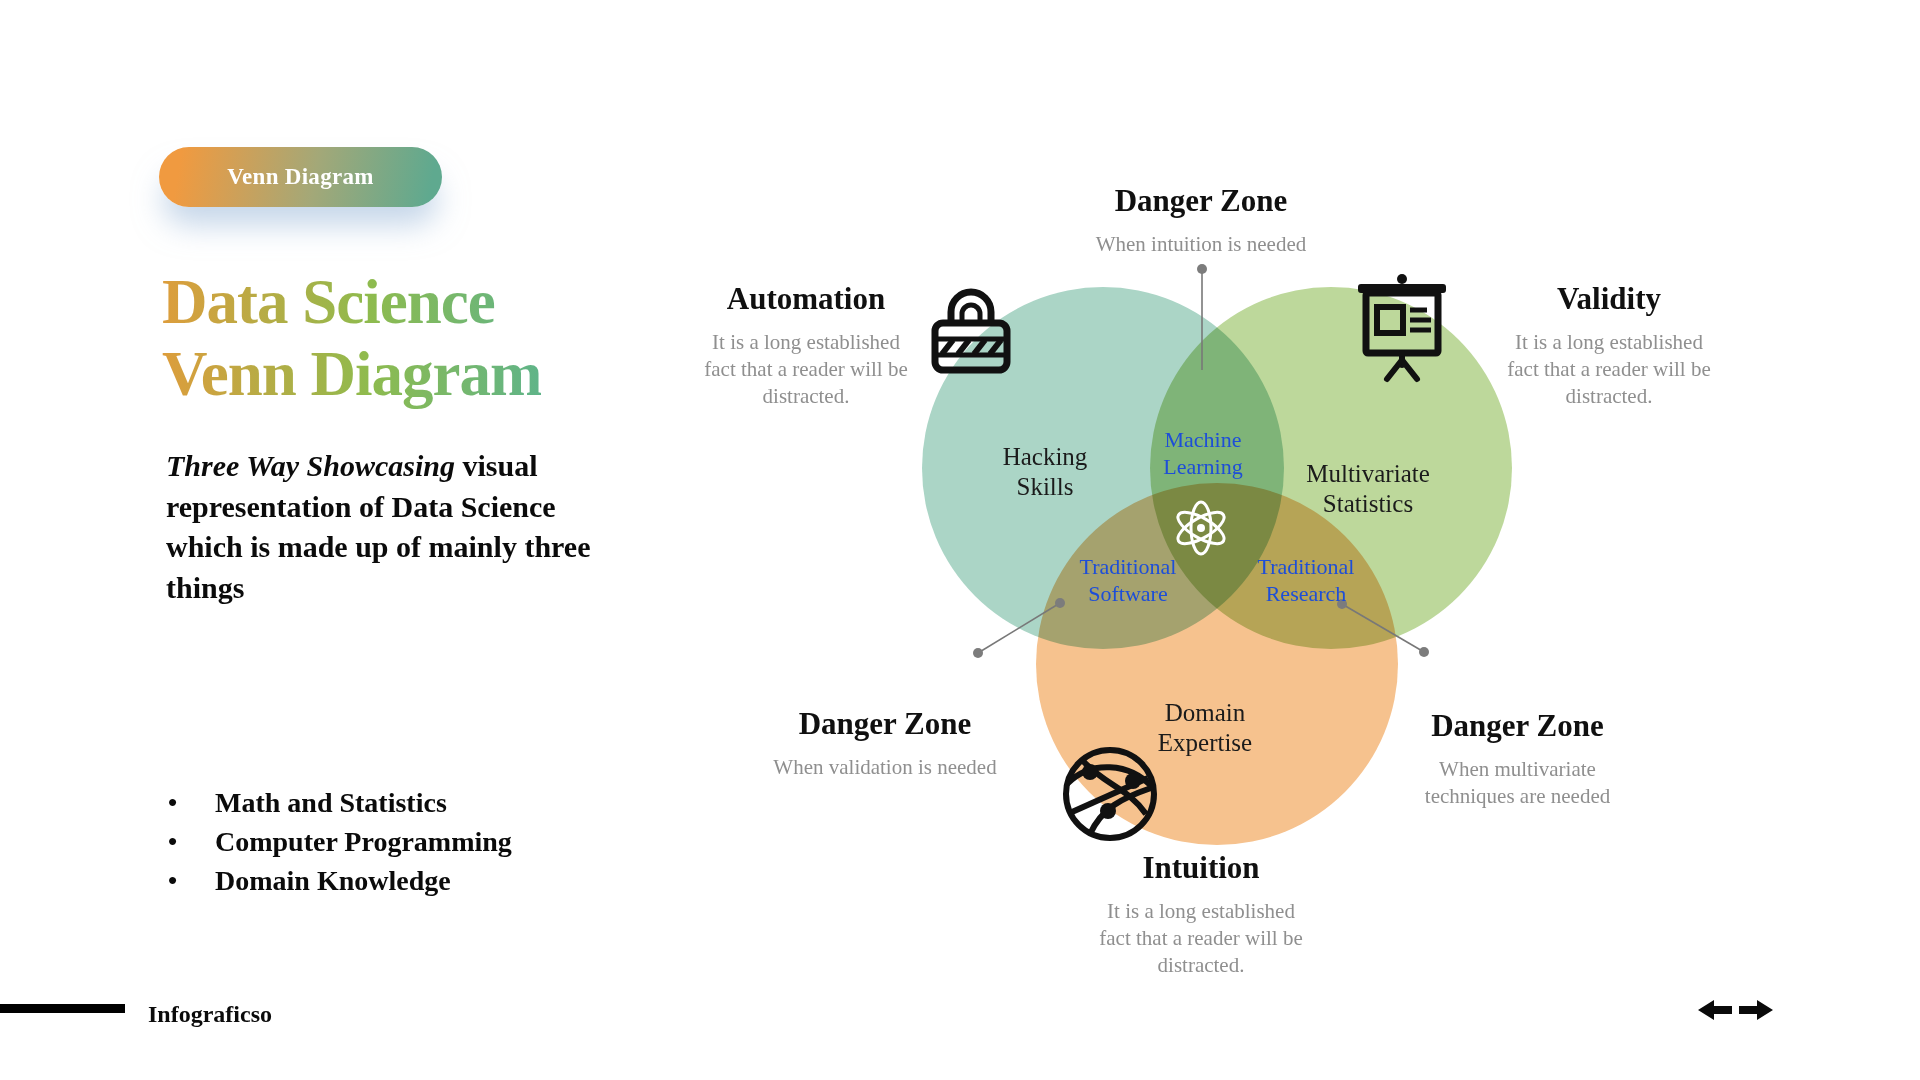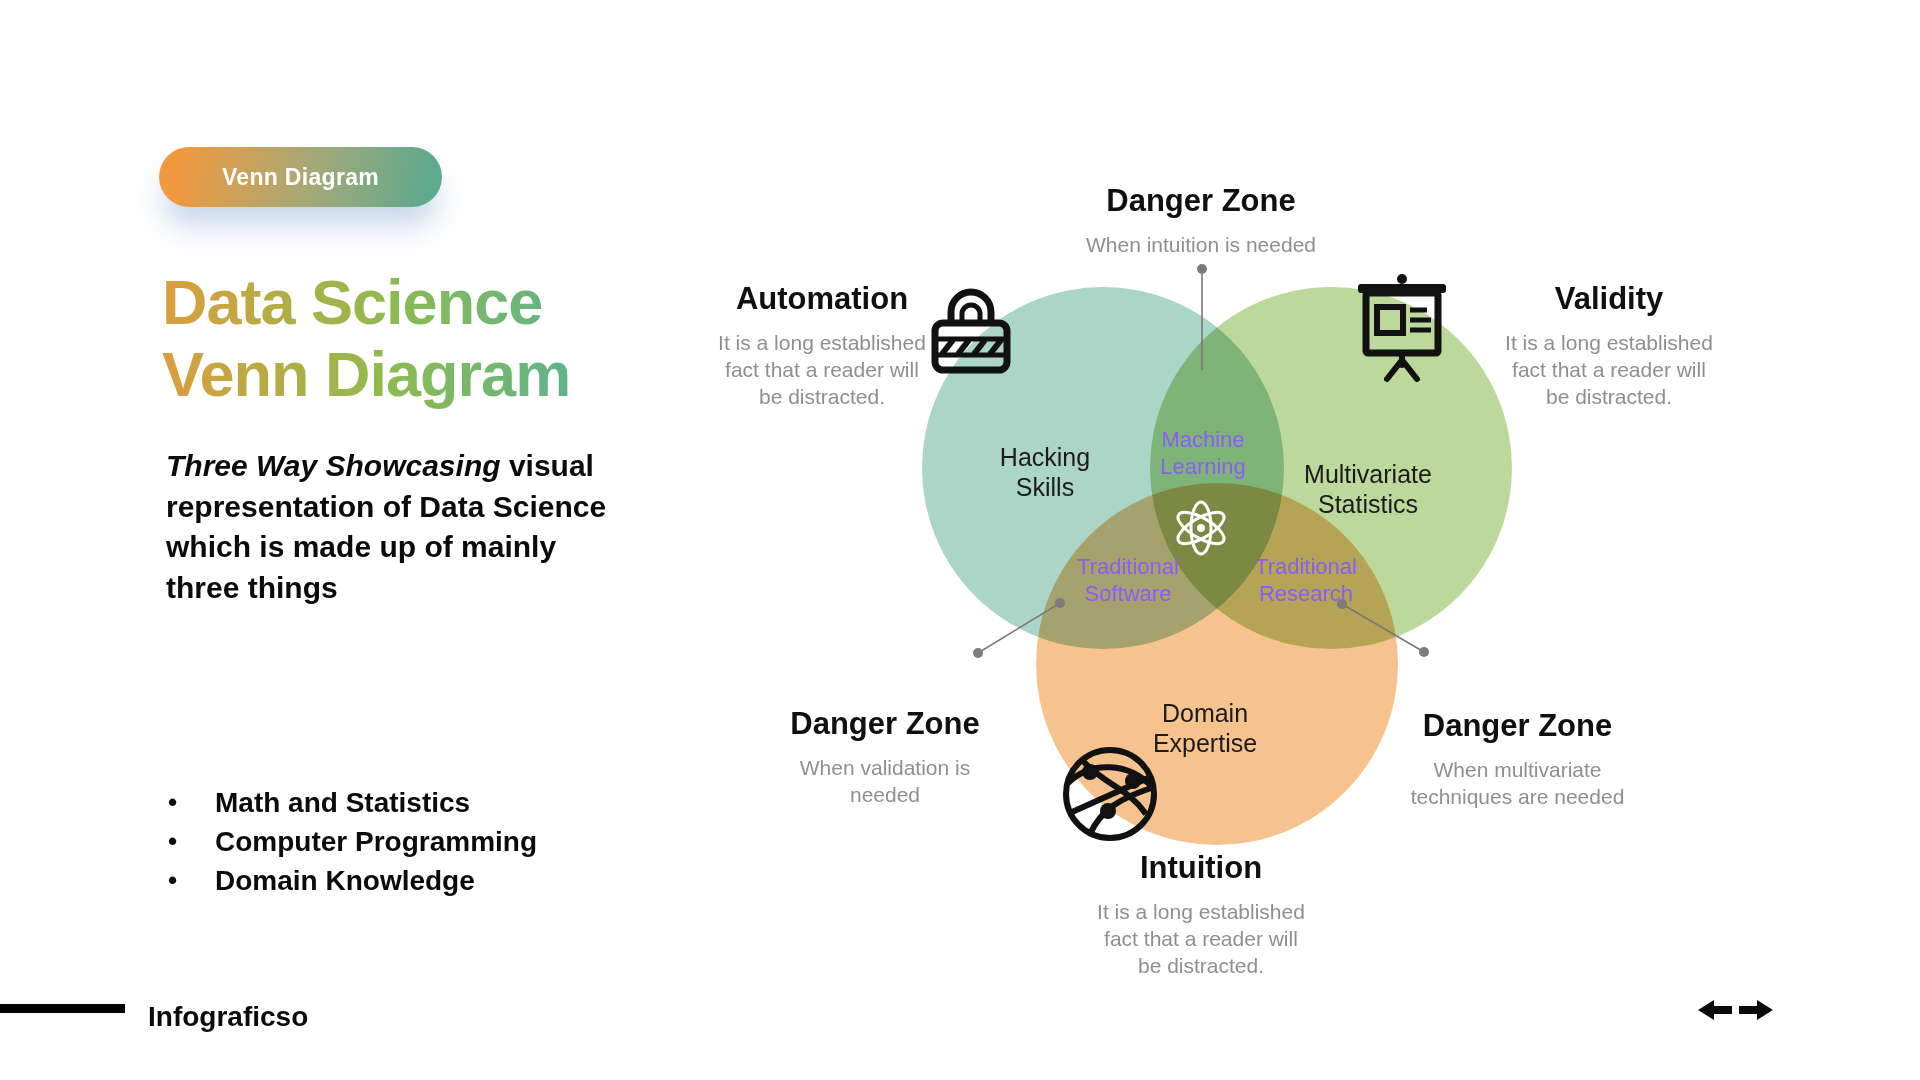--- a/index.html
+++ b/index.html
@@ -1,17 +1,17 @@
 <!DOCTYPE html>
 <html><head>
 <meta charset="utf-8">
 <style>
   html,body{margin:0;padding:0;background:#fff;}
   .slide{position:relative;width:1920px;height:1080px;background:#ffffff;overflow:hidden;
-         font-family:Liberation Sans, sans-serif;color:#0b0b0b;}
+         font-family:Liberation Serif, serif;color:#0b0b0b;}
 
   
   .badge{position:absolute;left:159px;top:147px;width:283px;height:60px;border-radius:32px;
          background:linear-gradient(100deg,#f09a40 8%,#a3a878 55%,#5fa98f 95%);
          display:flex;align-items:center;justify-content:center;
          box-shadow:0 22px 30px -4px rgba(150,180,215,.55);}
   .badge span{color:#fff;font-size:23px;font-weight:bold;letter-spacing:.3px;}
   .title{position:absolute;left:158px;top:262px;margin:4px;font-size:63px;font-weight:bold;
          line-height:1.15;white-space:pre-line;letter-spacing:-1px;
          background:linear-gradient(90deg,#dd9d3c 0%,#8ebb4e 55%,#5fb489 100%);
@@ -26,50 +26,50 @@
 
   
   .circle{position:absolute;width:362px;height:362px;border-radius:50%;mix-blend-mode:multiply;}
   #c0{left:922px;top:287px;}
   #c1{left:1150px;top:287px;}
   #c2{left:1036px;top:483px;}
 
   
   .clabel,.wlabel{position:absolute;text-align:center;white-space:pre-line;}
   .clabel{font-size:25px;color:#1b1b1b;line-height:30px;}
-  .wlabel{font-size:22px;color:#8b5cf6;line-height:27px;}
+  .wlabel{font-size:22px;color:#1d4ed8;line-height:27px;}
   .lbl-hacking{left:945px;top:442px;width:200px;}
   .lbl-stats{left:1262px;top:442px;width:212px;margin-top:17px;}
   .lbl-domain{left:1105px;top:698px;width:200px;}
   .lbl-ml{left:1103px;top:426px;width:200px;}
   .lbl-sw{left:1028px;top:553px;width:200px;}
   .lbl-re{left:1206px;top:553px;width:200px;}
 
   
   .callout{position:absolute;text-align:center;}
   .callout h3{margin:0 0 5px;font-size:31px;font-weight:bold;color:#101010;}
   .callout p{margin:12px;font-size:21px;line-height:27px;color:#8f8f8f;}
   .co-top{left:1040px;top:183px;width:322px;}
-  .co-automation{left:706px;top:281px;width:232px;}
+  .co-automation{left:690px;top:281px;width:232px;}
   .co-validity{left:1493px;top:281px;width:232px;}
   .co-bleft{left:760px;top:706px;width:250px;}
   .co-bright{left:1395px;top:708px;width:245px;}
   .co-intuition{left:1081px;top:850px;width:240px;}
   .co-intuition h3{margin-bottom:3px;}
 
   .connectors{position:absolute;left:0;top:0;pointer-events:none;}
   .icon{position:absolute;}
   .i-lock{left:929px;top:276px;}
   .i-board{left:1356px;top:273px;}
   .i-globe{left:1060px;top:744px;}
   .i-atom{left:1171px;top:498px;}
 
   
   .brandbar{position:absolute;left:0;top:1004px;width:125px;height:9px;background:#000;}
-  .brand{position:absolute;left:148px;top:1001px;font-size:28px;font-weight:bold;color:#0b0b0b;}
+  .brand{position:absolute;left:148px;top:1001px;font-size:24px;font-weight:bold;color:#0b0b0b;}
   .nav-arrows{position:absolute;left:1698px;top:999px;display:flex;gap:7px;cursor:pointer;}
 </style>
 </head>
 <body>
 
 <div class="slide">
 
   <div class="badge">
     <span>Venn Diagram</span>
   </div>

